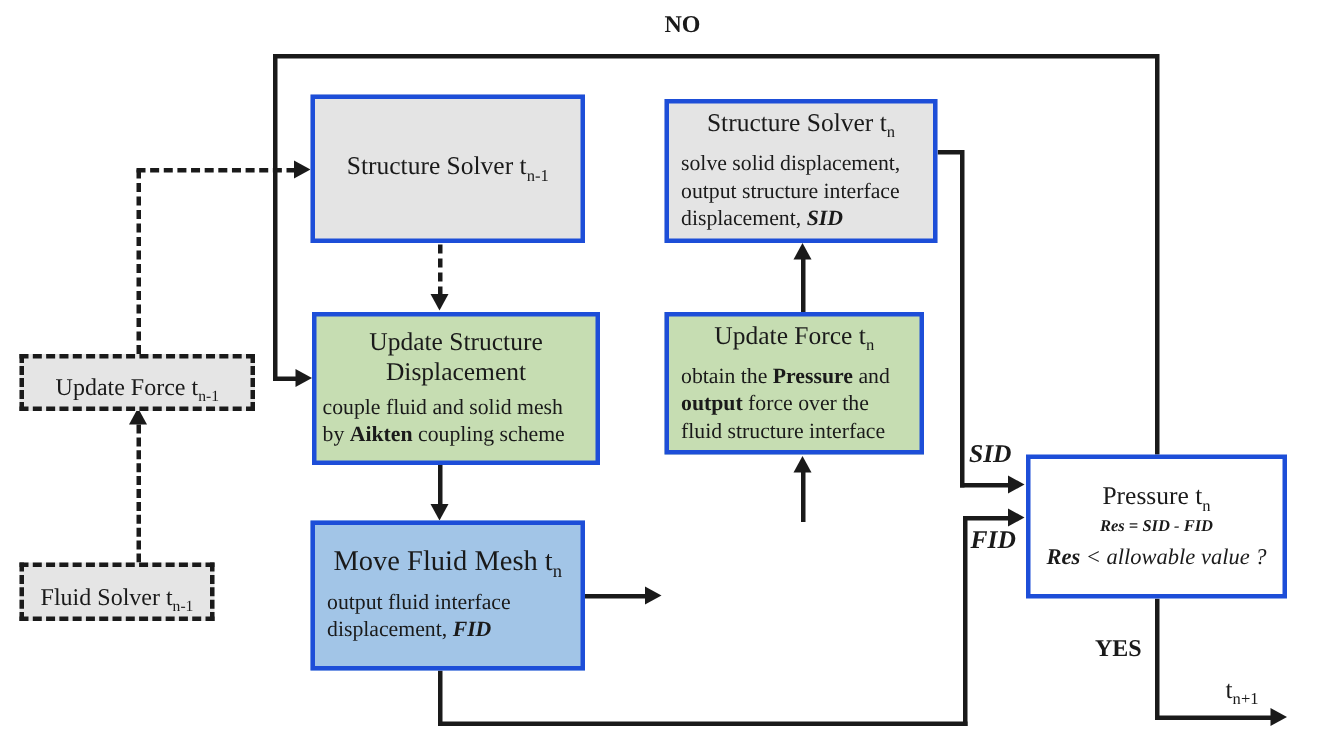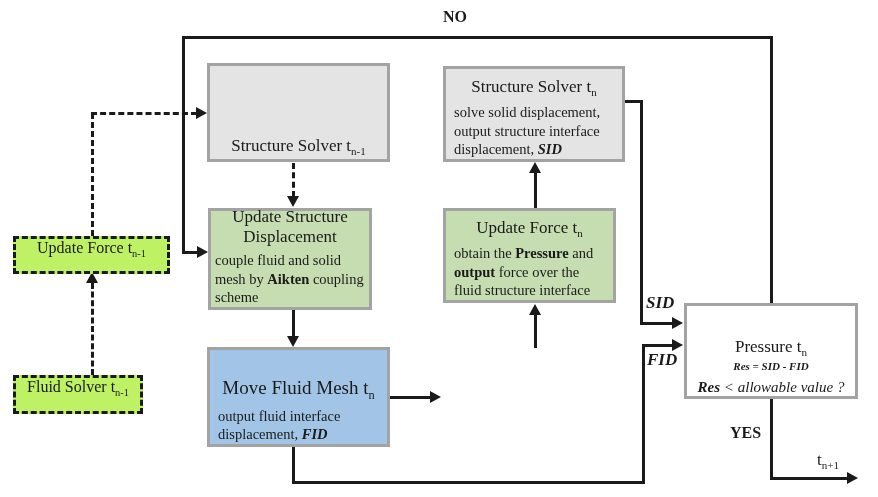--- a/index.html
+++ b/index.html
@@ -4,32 +4,32 @@
 <style>
   html,body { margin:0; padding:0; background:#ffffff; }
   #canvas {
     position:relative; width:878px; height:497px; background:#ffffff;
     font-family:"Liberation Serif","DejaVu Serif",serif; color:#1a1a1a;
     overflow:hidden;
   }
   
   .box {
     position:absolute; box-sizing:border-box;
-    border:3px solid #a3a3a3;
-    display:flex; flex-direction:column; align-items:center; justify-content:flex-end;
+    border:3px solid #1d4ed8;
+    display:flex; flex-direction:column; align-items:center; justify-content:center;
     text-align:center; line-height:1.2;
   }
   .fill-gray  { background:#e4e4e4; }
   .fill-green { background:#c6ddb2; }
   .fill-blue  { background:#a2c5e7; }
   .fill-white { background:#ffffff; }
   .dashedbox {
     position:absolute; box-sizing:border-box;
-    border:3px dashed #1a1a1a; background:#bef264;
-    display:flex; align-items:flex-start; justify-content:center;
+    border:3px dashed #1a1a1a; background:#e5e5e5;
+    display:flex; align-items:flex-end; justify-content:center;
     font-size:16px; line-height:1.1;
   }
   .title    { font-size:17px; }
   .title-lg { font-size:19px; }
   .body-txt { font-size:14.5px; text-align:left; align-self:stretch; padding:0 8px; line-height:1.28; margin-top:4px; }
   .body-ctr { text-align:left; align-self:auto; padding:0 4px; }
   sub { font-size:0.65em; }
   b.seg { font-weight:bold; }
   .bi { font-weight:bold; font-style:italic; }
   .it { font-style:italic; }
@@ -97,21 +97,21 @@
 
   <div class="box fill-gray" style="left:207px; top:63px; width:183px; height:99px;">
     <div class="title"><span>Structure Solver t</span><sub>n-1</sub></div>
   </div>
 
   <div class="box fill-gray" style="left:443px; top:66px; width:182px; height:96px;">
     <div class="title"><span>Structure Solver t</span><sub>n</sub></div>
     <div class="body-txt"><span>solve solid displacement, output structure interface displacement, </span><span class="bi">SID</span></div>
   </div>
 
-  <div class="box fill-green" style="left:208px; top:208px; width:164px; height:102px;">
+  <div class="box fill-green" style="left:208px; top:208px; width:192px; height:102px;">
     <div class="title">
       <span>Update Structure</span><br>
       <span>Displacement</span>
     </div>
     <div class="body-txt body-ctr"><span>couple fluid and solid mesh by </span><b class="seg">Aikten</b><span> coupling scheme</span></div>
   </div>
 
   <div class="box fill-green" style="left:443px; top:208px; width:173px; height:95px;">
     <div class="title"><span>Update Force t</span><sub>n</sub></div>
     <div class="body-txt"><span>obtain the </span><b class="seg">Pressure</b><span> and </span><b class="seg">output</b><span> force over the fluid structure interface</span></div>

